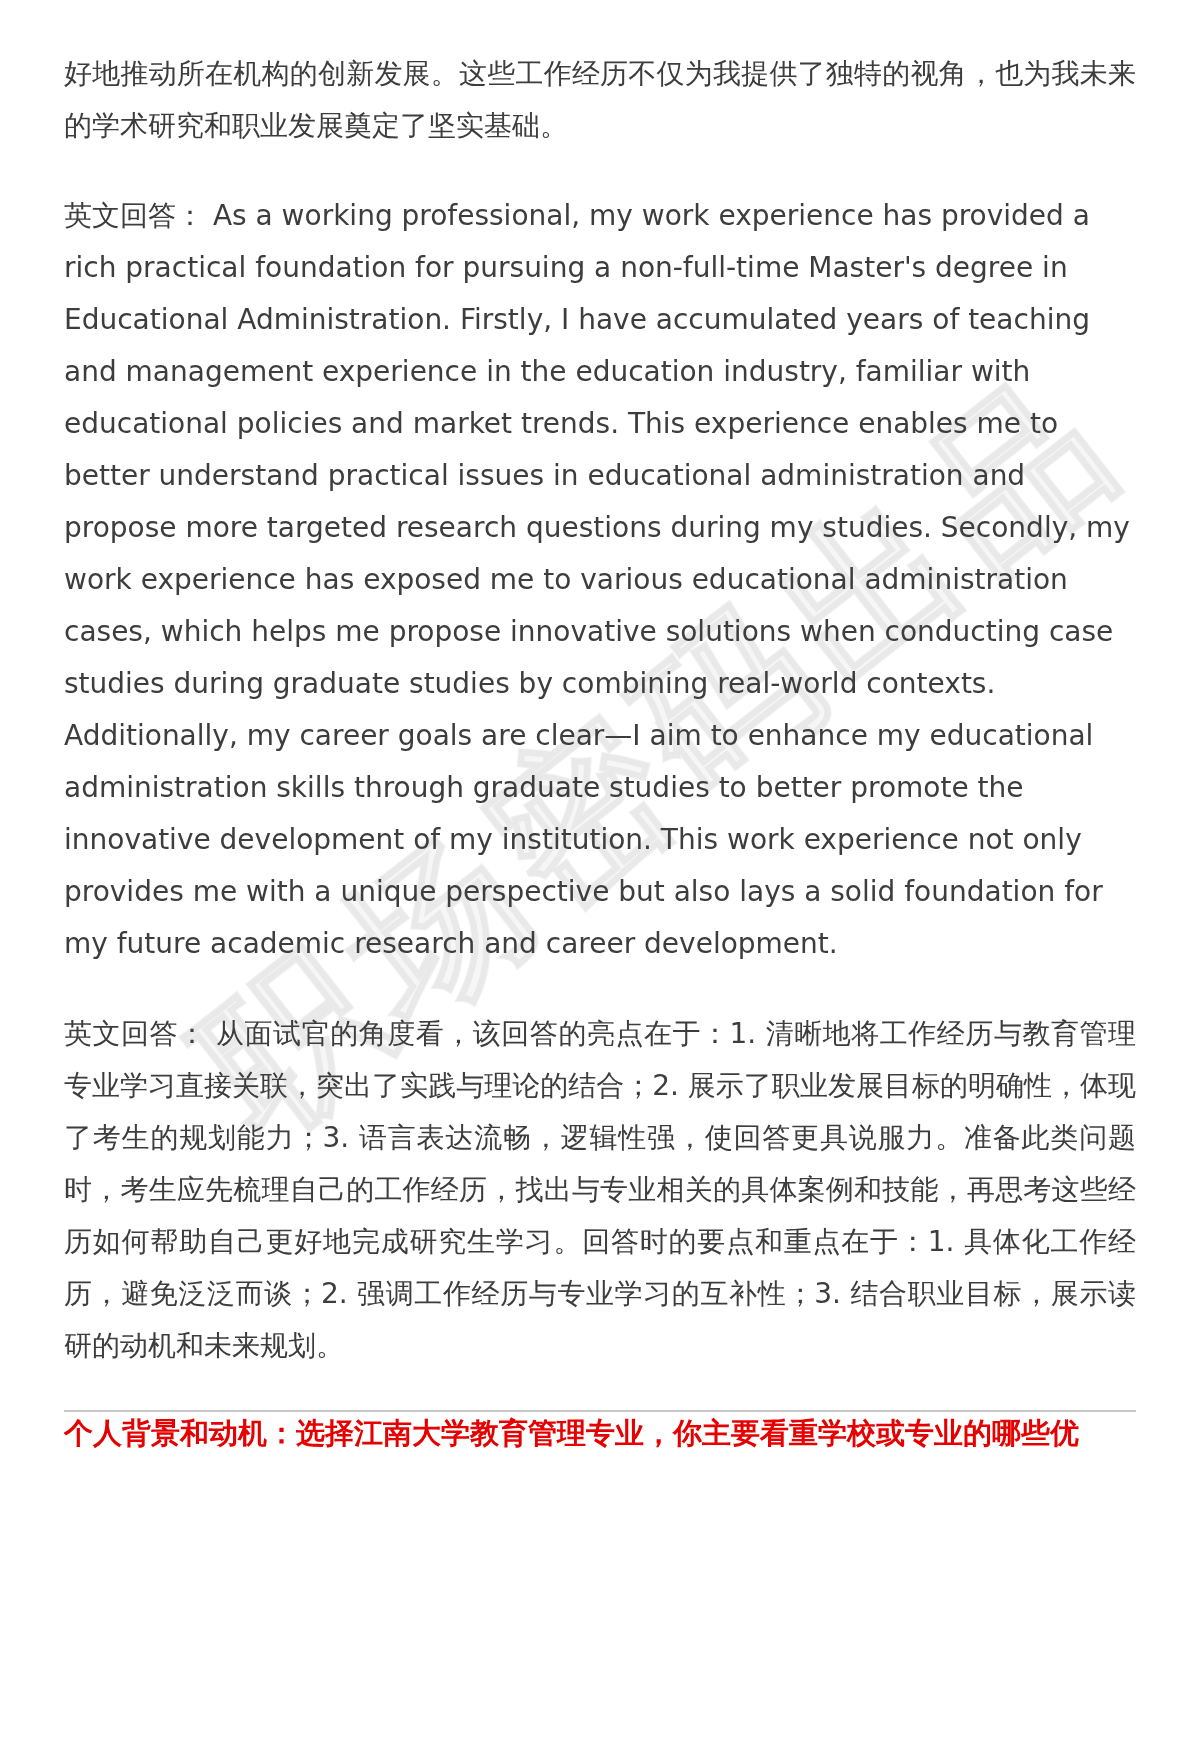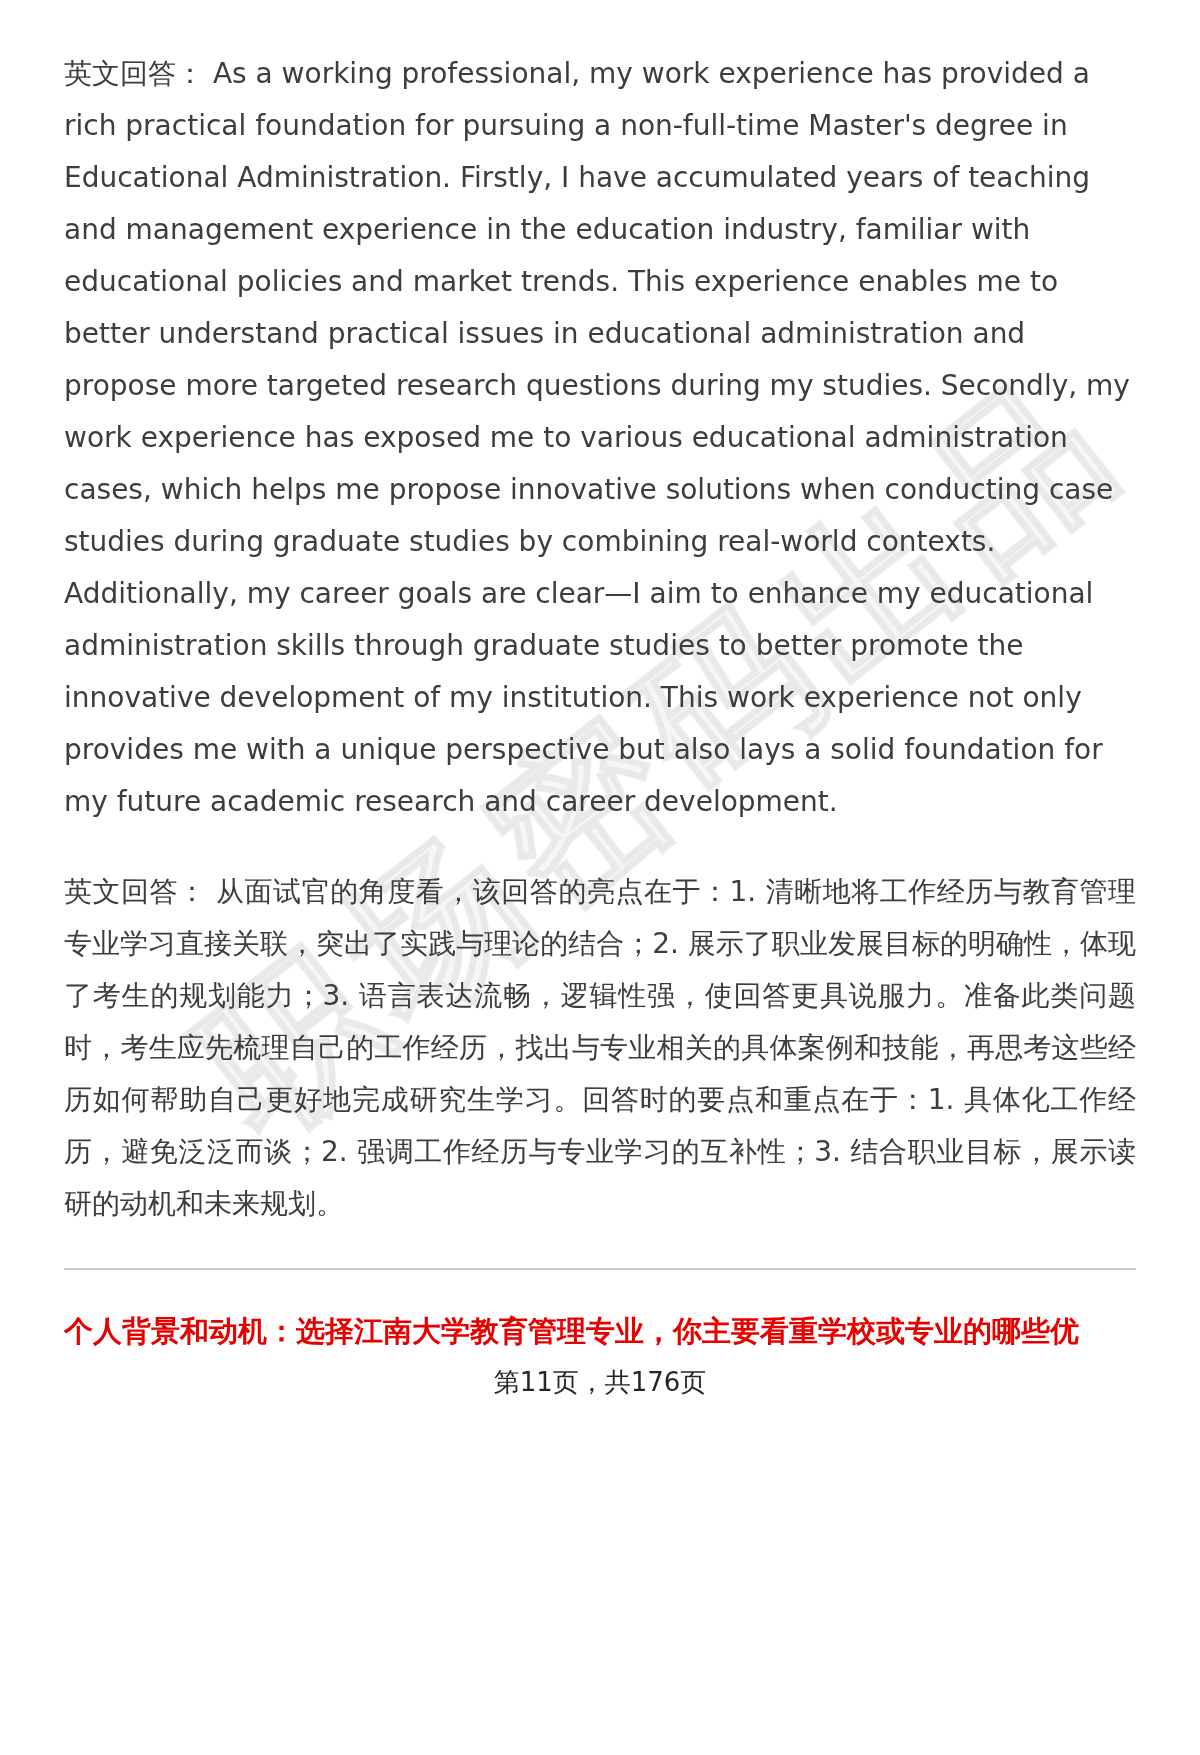--- a/index.html
+++ b/index.html
@@ -47,21 +47,20 @@
   .body-para.english {
     text-align: left;
   }
   .para-label { color: #3d3d3d; margin-top: 20px; }
   .divider {
     border: none;
     border-top: 2px solid #c9c9c9;
     margin: 18px 0 0 0;
   }
   .red-heading {
-    margin-top: 40px;
     font-size: 29px;
     line-height: 42px;
     font-weight: bold;
     color: #e60000;
     text-align: justify;
     white-space: nowrap;
     overflow: hidden;
   }
   .footer {
     margin-top: 12px;
@@ -73,25 +72,25 @@
 </style>
 </head>
 <body>
 
 <div class="page">
 
   <div class="watermark">职场密码出品</div>
 
   <div class="content">
 
+    <p class="body-para">好地推动所在机构的创新发展。这些工作经历不仅为我提供了独特的视角，也为我未来的学术研究和职业发展奠定了坚实基础。</p>
 
     <p class="body-para english"><span class="para-label">英文回答：</span><span> As a working professional, my work experience has provided a rich practical foundation for pursuing a non-full-time Master's degree in Educational Administration. Firstly, I have accumulated years of teaching and management experience in the education industry, familiar with educational policies and market trends. This experience enables me to better understand practical issues in educational administration and propose more targeted research questions during my studies. Secondly, my work experience has exposed me to various educational administration cases, which helps me propose innovative solutions when conducting case studies during graduate studies by combining real-world contexts. Additionally, my career goals are clear—I aim to enhance my educational administration skills through graduate studies to better promote the innovative development of my institution. This work experience not only provides me with a unique perspective but also lays a solid foundation for my future academic research and career development.</span></p>
 
     <p class="body-para"><span class="para-label">英文回答：</span><span> 从面试官的角度看，该回答的亮点在于：1. 清晰地将工作经历与教育管理专业学习直接关联，突出了实践与理论的结合；2. 展示了职业发展目标的明确性，体现了考生的规划能力；3. 语言表达流畅，逻辑性强，使回答更具说服力。准备此类问题时，考生应先梳理自己的工作经历，找出与专业相关的具体案例和技能，再思考这些经历如何帮助自己更好地完成研究生学习。回答时的要点和重点在于：1. 具体化工作经历，避免泛泛而谈；2. 强调工作经历与专业学习的互补性；3. 结合职业目标，展示读研的动机和未来规划。</span></p>
 
     <hr class="divider">
 
     <div class="red-heading">个人背景和动机：选择江南大学教育管理专业，你主要看重学校或专业的哪些优</div>
 
-    <div class="footer">第11页，共176页</div>
 
   </div>
 </div>
 
 </body></html>

